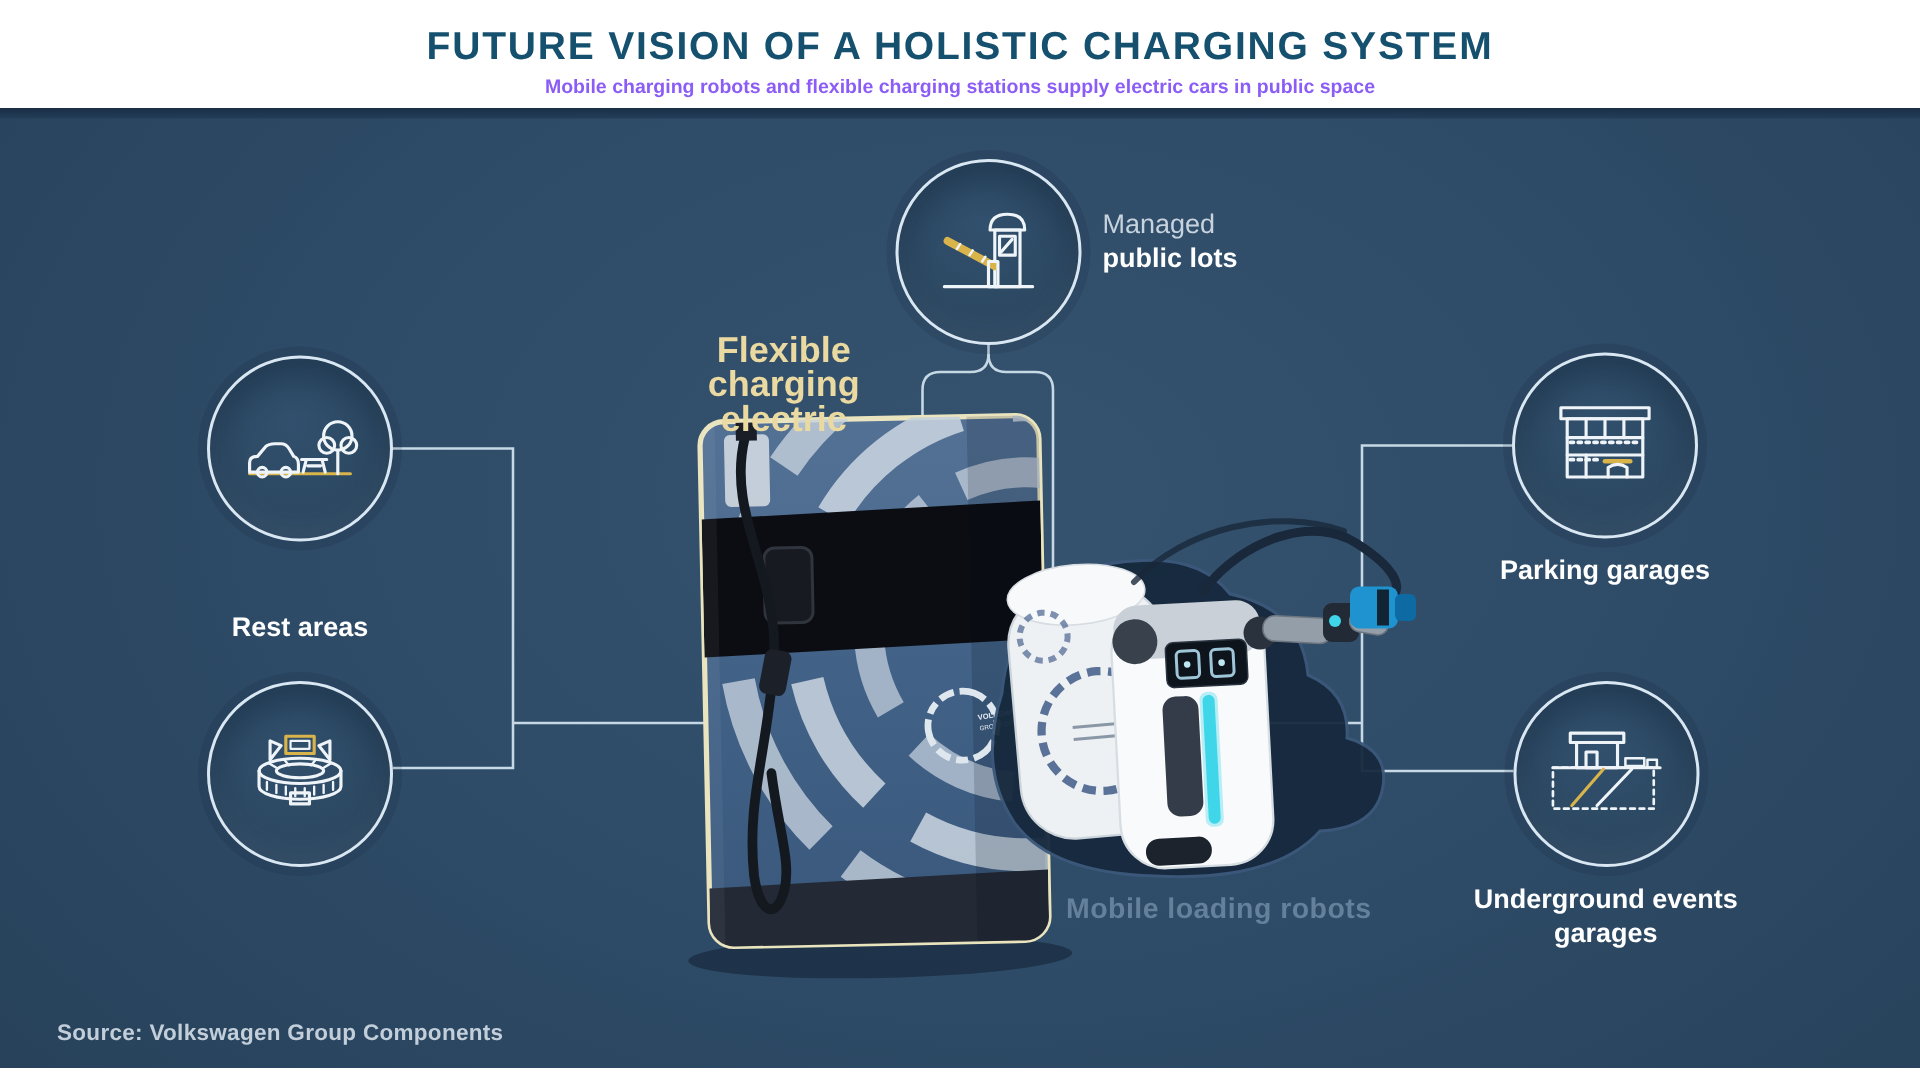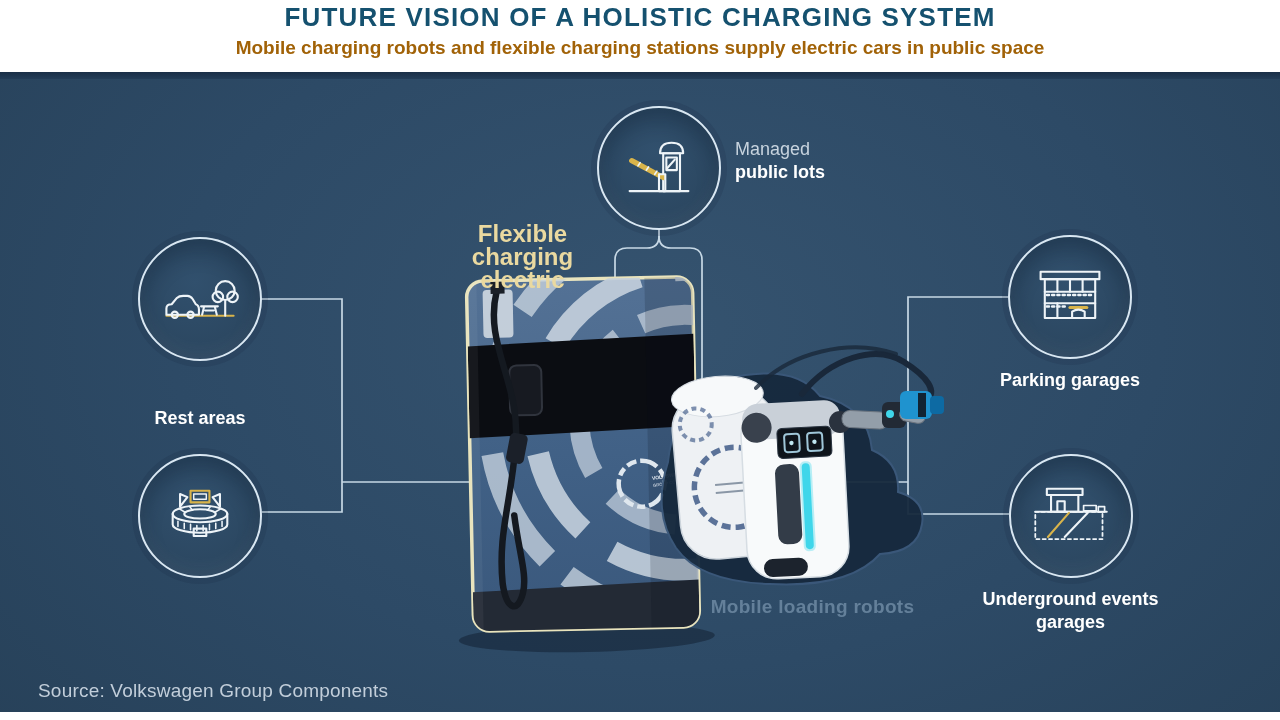--- a/index.html
+++ b/index.html
@@ -2,22 +2,22 @@
 <html><head>
 <meta charset="utf-8">
 <style>
   html,body{margin:0;padding:0;background:#10python1a2638;}
   body{width:1280px;height:720px;overflow:hidden;position:relative;
        font-family:"Liberation Sans", sans-serif;}
   .page{position:absolute;inset:0;width:1280px;height:720px;}
 
   
   .header{position:absolute;top:0;left:0;width:1280px;height:80px;background:#ffffff;text-align:center;}
-  .title{margin:0;padding-top:2px;font-size:26px;font-weight:bold;letter-spacing:1.2px;color:#15516f;}
-  .subtitle{margin:4px 0 0 0;font-size:19px;font-weight:600;color:#a16207;}
+  .title{margin:0;padding-top:15px;font-size:26px;font-weight:bold;letter-spacing:1.2px;color:#15516f;}
+  .subtitle{margin:4px 0 0 0;font-size:13px;font-weight:600;color:#8b5cf6;}
 
   
   .canvas{position:absolute;top:72px;left:0;width:1280px;height:640px;
     background:radial-gradient(900px 620px at 52% 40%, #35536f 0%, #2d4a66 55%, #274159 100%);}
   .canvas::before{content:"";position:absolute;top:0;left:0;width:100%;height:7px;
     background:linear-gradient(#182c44,#223c57);opacity:.9;}
   .scene{position:absolute;top:0;left:0;}
 
   
   .node{position:absolute;width:120px;height:120px;border-radius:50%;
@@ -26,21 +26,21 @@
     box-shadow:0 0 0 6px rgba(14,28,48,.12), inset 0 12px 20px rgba(8,20,38,.28), inset 0 -8px 16px rgba(255,255,255,.05);
     display:flex;align-items:center;justify-content:center;}
   .node svg{display:block;}
 
   
   .lbl{position:absolute;color:#ffffff;font-size:18px;font-weight:bold;line-height:23px;}
   .lbl .muted{color:#c7d3de;font-weight:normal;}
   .center-text{text-align:center;}
   .station-label{color:#ead9a0;font-size:24px;}
   .robots-label{color:#64809a;font-size:19px;letter-spacing:.3px;}
-  .source{position:absolute;left:38px;top:608px;font-size:19px;font-weight:normal;color:#c2ceda;letter-spacing:.2px;}
+  .source{position:absolute;left:38px;top:608px;font-size:15px;font-weight:bold;color:#c2ceda;letter-spacing:.2px;}
 </style>
 </head>
 <body>
 
 <div class="page">
 
   <div class="header">
     <h1 class="title">FUTURE VISION OF A HOLISTIC CHARGING SYSTEM</h1>
     <p class="subtitle">Mobile charging robots and flexible charging stations supply electric cars in public space</p>
   </div>

